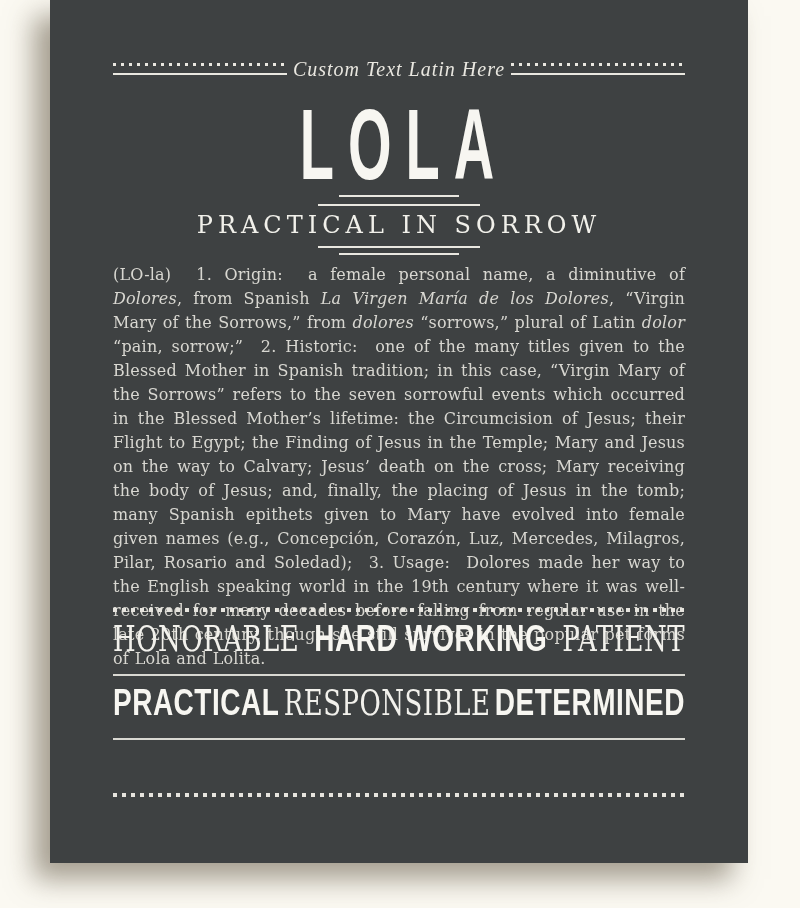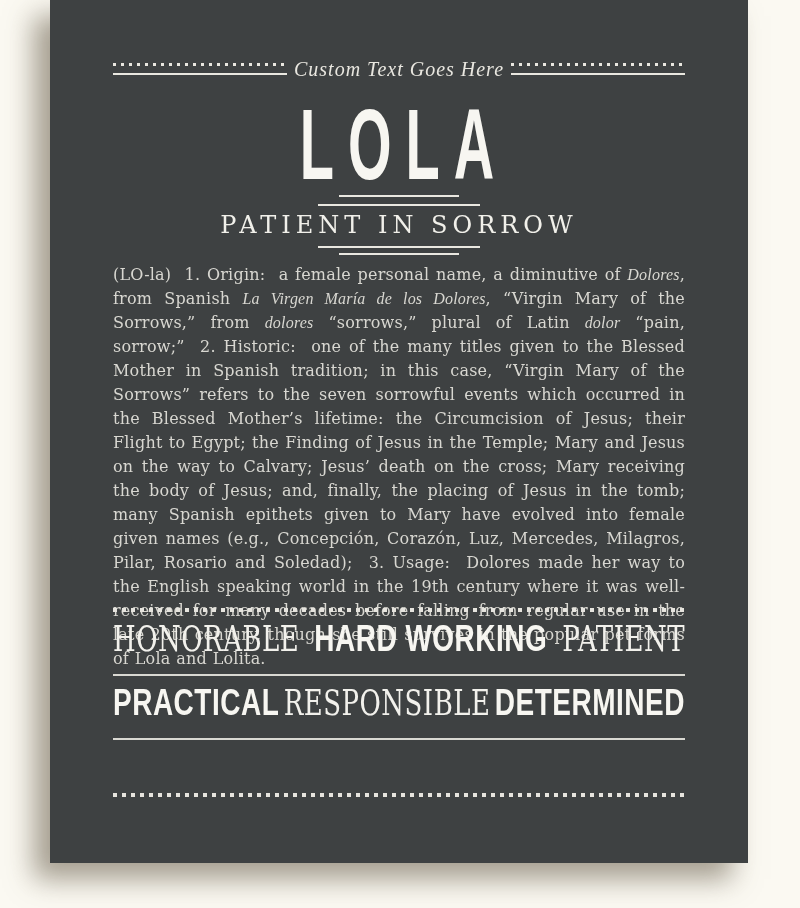--- a/index.html
+++ b/index.html
@@ -88,21 +88,21 @@
     width: 572px;
     margin: 0;
     font-family: "DejaVu Serif", serif;
     font-size: 16px;
     line-height: 24px;
     letter-spacing: 0.2px;
     word-spacing: 0.5px;
     color: #d8d7d1;
     text-align: justify;
   }
-  .definition .it { font-style: italic; font-family: Liberation Serif, serif; }
+  .definition .it { font-style: italic; }
   
   .dotted-sep {
     position: absolute;
     left: 63px; right: 63px;
     height: 4px;
     background-image: repeating-linear-gradient(to right, #e6e4de 0 4px, transparent 4px 9px);
   }
   .dotted-sep.top { top: 608px; }
   .dotted-sep.bottom { top: 793px; }
   
@@ -150,37 +150,37 @@
 <body>
 
 <div class="stage">
   <div class="panel">
 
     <div class="deco-row">
       <div class="deco-seg">
         <div class="deco-dots"></div>
         <div class="deco-rule"></div>
       </div>
-      <div class="script-text">Custom Text Goes Here</div>
+      <div class="script-text">Custom Text Latin Here</div>
       <div class="deco-seg">
         <div class="deco-dots"></div>
         <div class="deco-rule"></div>
       </div>
     </div>
 
     <div class="name-wrap">
       <span class="name">LOLA</span>
     </div>
 
     <div class="rules-above">
       <div class="rule-short"></div>
       <div class="rule-long"></div>
     </div>
 
-    <div class="tagline">PATIENT IN SORROW</div>
+    <div class="tagline">PRACTICAL IN SORROW</div>
 
     <div class="rules-below">
       <div class="rule-long"></div>
       <div class="rule-short"></div>
     </div>
 
     <p class="definition"><span>(LO-la)&nbsp; 1. Origin:&nbsp; a female personal name, a diminutive of </span><span class="it">Dolores</span><span>, from Spanish </span><span class="it">La Virgen María de los Dolores</span><span>, “Virgin Mary of the Sorrows,” from </span><span class="it">dolores</span><span> “sorrows,” plural of Latin </span><span class="it">dolor</span><span> “pain, sorrow;”&nbsp; 2. Historic:&nbsp; one of the many titles given to the Blessed Mother in Spanish tradition; in this case, “Virgin Mary of the Sorrows” refers to the seven sorrowful events which occurred in the Blessed Mother’s lifetime: the Circumcision of Jesus; their Flight to Egypt; the Finding of Jesus in the Temple; Mary and Jesus on the way to Calvary; Jesus’ death on the cross; Mary receiving the body of Jesus; and, finally, the placing of Jesus in the tomb; many Spanish epithets given to Mary have evolved into female given names (e.g., Concepción, Corazón, Luz, Mercedes, Milagros, Pilar, Rosario and Soledad);&nbsp; 3. Usage:&nbsp; Dolores made her way to the English speaking world in the 19th century where it was well-received for many decades before falling from regular use in the late 20th century, though she still survives in the popular pet forms of Lola and Lolita.</span></p>
 
     <div class="dotted-sep top"></div>
 

